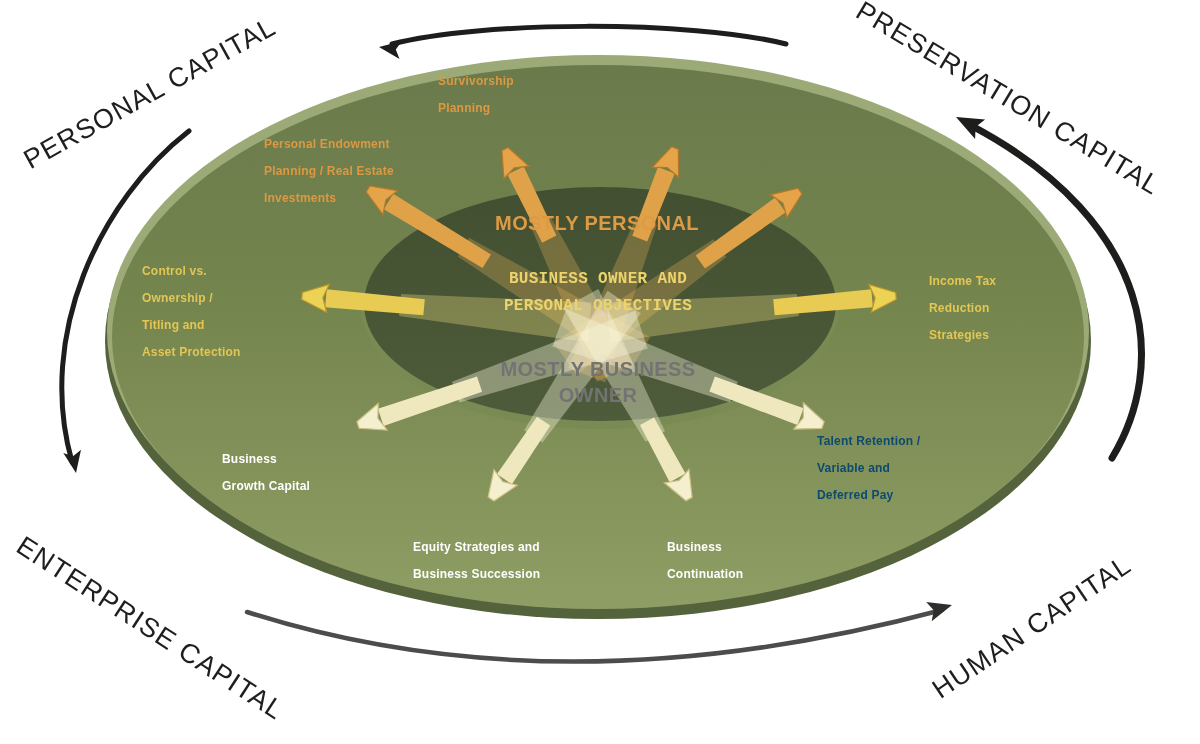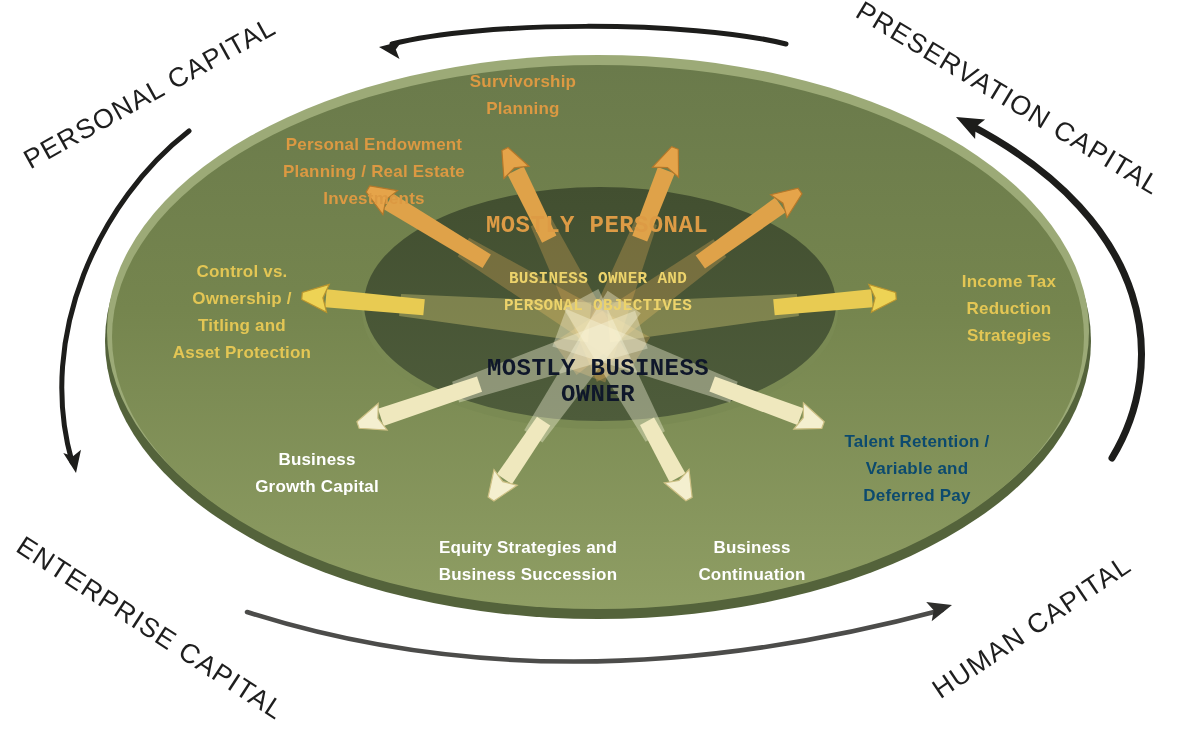--- a/index.html
+++ b/index.html
@@ -2,25 +2,25 @@
 <html><head>
 <meta charset="utf-8">
 <style>
   html,body{margin:0;padding:0;background:#ffffff;}
   .stage{
     position:relative;width:1200px;height:744px;overflow:hidden;background:#ffffff;
     font-family:"Liberation Sans", sans-serif;
   }
   .stage svg{position:absolute;left:0;top:0;}
   .label{
-    position:absolute;font-weight:bold;font-size:17px;line-height:27px;
-    white-space:pre-line;letter-spacing:0.2px;text-align:center;
+    position:absolute;font-weight:bold;font-size:12px;line-height:27px;
+    white-space:pre-line;letter-spacing:0.2px;
   }
   .center-label{position:absolute;text-align:center;font-weight:bold;white-space:pre-line;}
-  .zone{font-size:24px;letter-spacing:0.4px;font-family:Liberation Mono, monospace;}
+  .zone{font-size:20px;letter-spacing:0.4px;}
   .core-title{font-size:16px;line-height:27px;letter-spacing:0.3px;font-family:Liberation Mono, monospace;}
   .ring-label{
     position:absolute;width:400px;text-align:center;color:#1e1e1e;
     font-size:27px;font-weight:500;letter-spacing:1.2px;white-space:nowrap;
   }
 </style>
 </head>
 <body>
 
 <div class="stage">
@@ -91,21 +91,21 @@
   </svg>
 
   <div class="ring-label" style="left:-50px;top:78px;transform:rotate(-29deg);">PERSONAL CAPITAL</div>
   <div class="ring-label" style="left:808px;top:83px;transform:rotate(31deg);">PRESERVATION CAPITAL</div>
   <div class="ring-label" style="left:-50px;top:613px;transform:rotate(33deg);">ENTERPRISE CAPITAL</div>
   <div class="ring-label" style="left:832px;top:612px;transform:rotate(-34deg);">HUMAN CAPITAL</div>
 
   <div class="center-label zone" style="left: 447px; top: 212px; width: 300px; color: rgb(221, 155, 69);">MOSTLY PERSONAL</div>
   <div class="center-label core-title" style="left: 448px; top: 266px; width: 300px; color: rgb(236, 211, 107);">BUSINESS OWNER AND
 PERSONAL OBJECTIVES</div>
-  <div class="center-label zone" style="left: 448px; top: 356px; width: 300px; line-height: 26px; color: #0f172a;">MOSTLY BUSINESS
+  <div class="center-label zone" style="left: 448px; top: 356px; width: 300px; line-height: 26px; color: #737373;">MOSTLY BUSINESS
 OWNER</div>
 
   <div class="label" style="left: 438px; top: 68px; width: 170px; color: rgb(220, 153, 66);">Survivorship
 Planning</div>
   <div class="label" style="left: 250px; top: 131px; width: 220px; color: rgb(220, 153, 66); margin-left: 14px;">Personal Endowment
 Planning / Real Estate
 Investments</div>
   <div class="label" style="left: 929px; top: 268px; width: 160px; color: rgb(227, 198, 84);">Income Tax
 Reduction
 Strategies</div>

